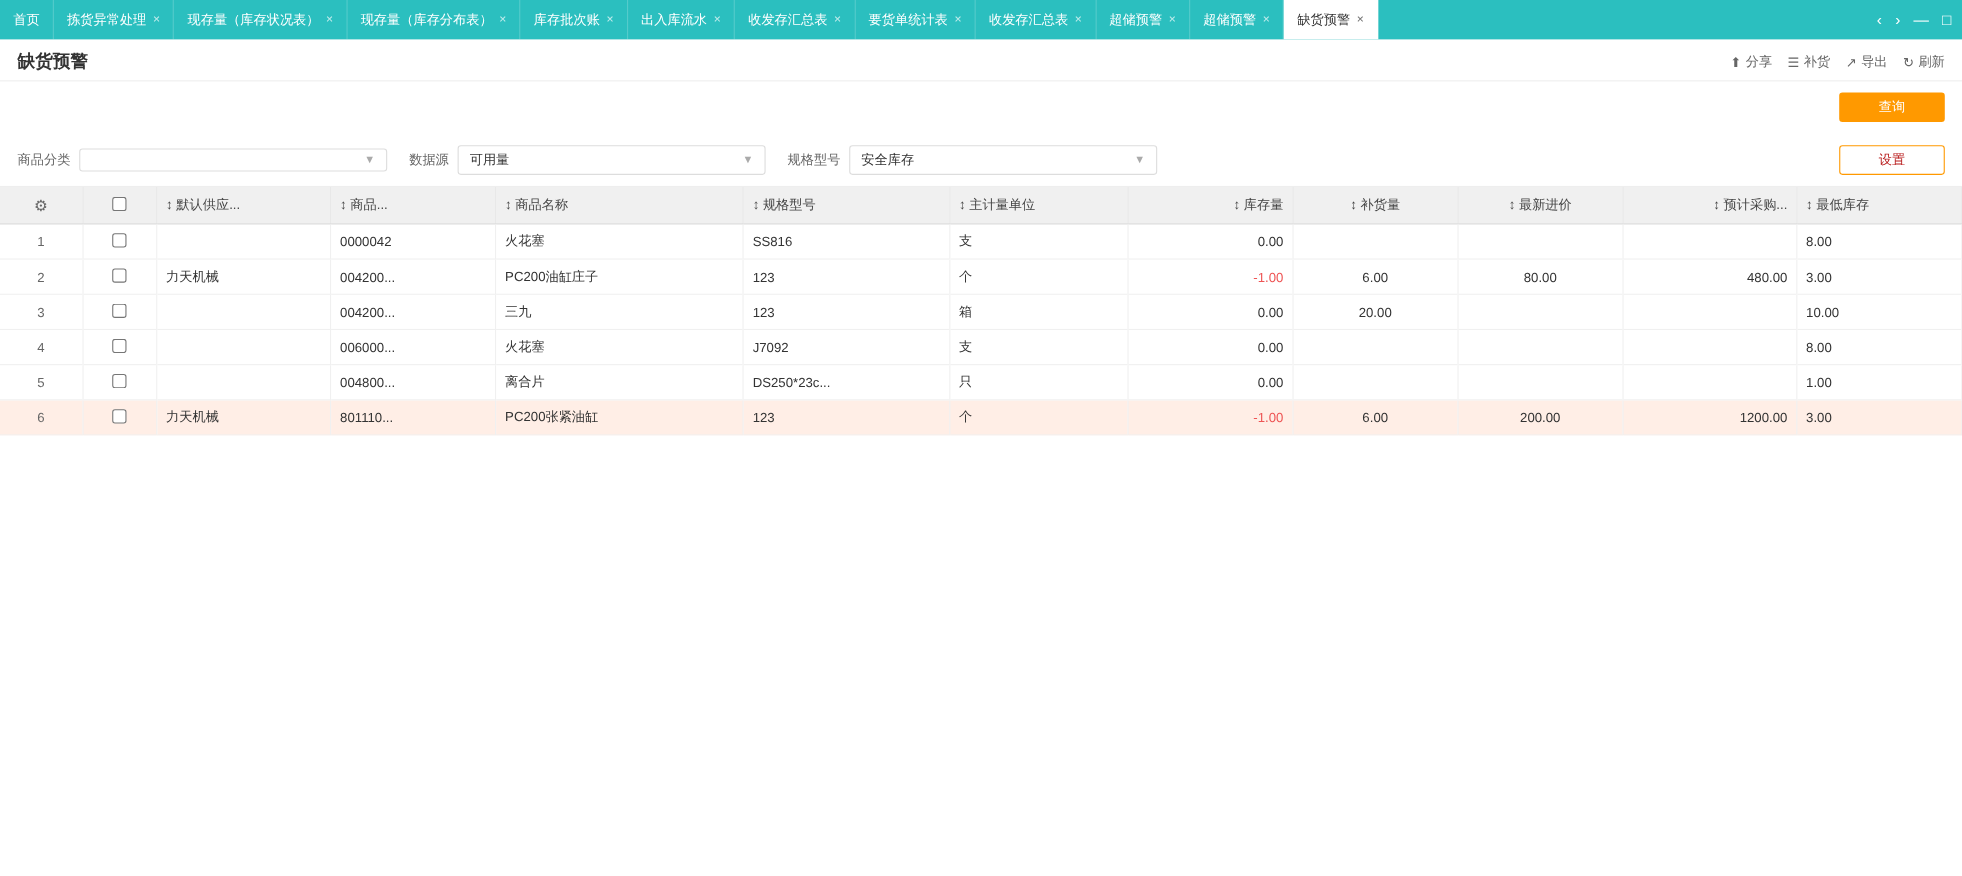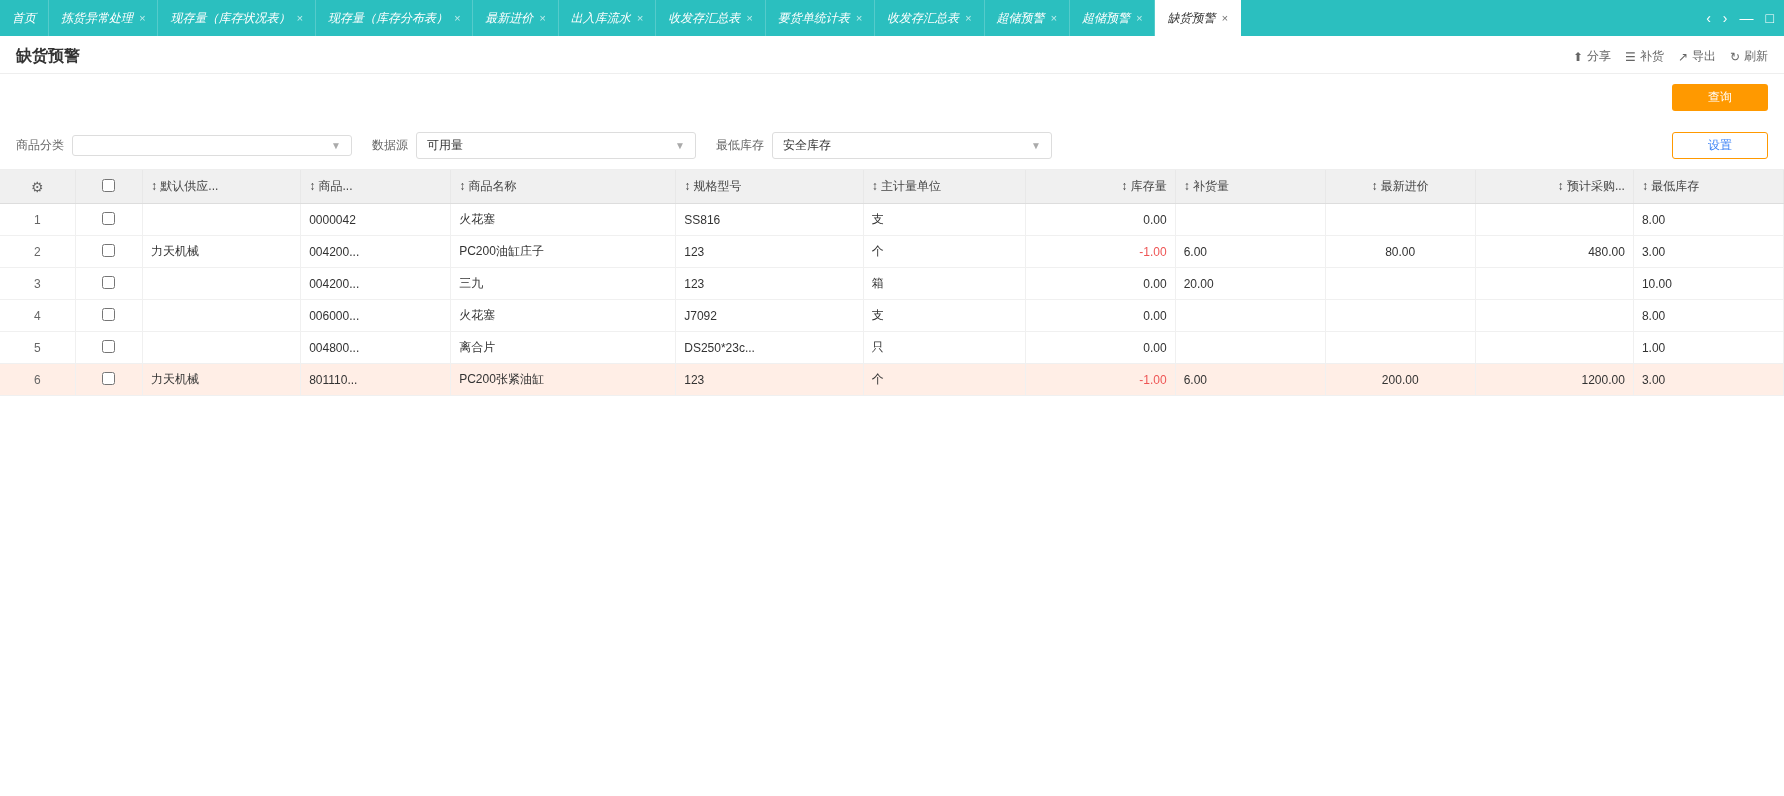--- a/index.html
+++ b/index.html
@@ -18,21 +18,20 @@
       display: flex;
       align-items: center;
       padding: 0 12px;
       height: 100%;
       color: #fff;
       white-space: nowrap;
       cursor: pointer;
       font-size: 12px;
       border-right: 1px solid rgba(255,255,255,0.2);
       flex-shrink: 0;
-      font-style: italic;
     }
     .tab-item.active {
       background: #fff;
       color: #333;
     }
     .tab-item .close-btn {
       margin-left: 6px;
       font-size: 11px;
       opacity: 0.7;
       cursor: pointer;
@@ -139,21 +138,21 @@
       background: #f90;
       color: #fff;
       border: none;
       border-radius: 3px;
       padding: 5px 36px;
       cursor: pointer;
       font-size: 12px;
     }
     .btn-settings {
       background: #fff;
-      color: #3b82f6;
+      color: #b91c1c;
       border: 1px solid #f90;
       border-radius: 3px;
       padding: 4px 18px;
       cursor: pointer;
       font-size: 12px;
       margin-top: 17px;
     }
 
     
     .table-container {
@@ -189,21 +188,21 @@
       color: #333;
     }
     .col-index { width: 40px; text-align: center; color: #666; }
     .col-checkbox { width: 36px; text-align: center; }
     .col-supplier { width: 80px; }
     .col-code { width: 80px; }
     .col-name { width: 120px; }
     .col-spec { width: 100px; }
     .col-unit { width: 70px; }
     .col-stock { width: 80px; text-align: right; }
-    .col-replenish { width: 80px; text-align: left; }
+    .col-replenish { width: 80px; text-align: center; }
     .col-price { width: 80px; text-align: center; }
     .col-expected { width: 80px; text-align: right; }
     .col-min { width: 80px; }
 
     input[type="checkbox"] {
       cursor: pointer;
       width: 13px;
       height: 13px;
     }
 
@@ -229,21 +228,21 @@
   </div>
   <div class="tab-item">
     <span>现存量（库存状况表）</span>
     <span class="close-btn">×</span>
   </div>
   <div class="tab-item">
     <span>现存量（库存分布表）</span>
     <span class="close-btn">×</span>
   </div>
   <div class="tab-item">
-    <span>最新进价</span>
+    <span>库存批次账</span>
     <span class="close-btn">×</span>
   </div>
   <div class="tab-item">
     <span>出入库流水</span>
     <span class="close-btn">×</span>
   </div>
   <div class="tab-item">
     <span>收发存汇总表</span>
     <span class="close-btn">×</span>
   </div>
@@ -308,21 +307,21 @@
       </div>
     </div>
     <div class="filter-group">
       <span class="filter-label">数据源</span>
       <div class="filter-select filter-select-wide">
         <span class="filter-value">可用量</span>
         <span class="arrow">▼</span>
       </div>
     </div>
     <div class="filter-group">
-      <span class="filter-label">最低库存</span>
+      <span class="filter-label">规格型号</span>
       <div class="filter-select filter-select-wide">
         <span class="filter-value">安全库存</span>
         <span class="arrow">▼</span>
       </div>
     </div>
     <div class="filter-actions">
       <button class="btn-query">查询</button>
       <button class="btn-settings">设置</button>
     </div>
   </div>

